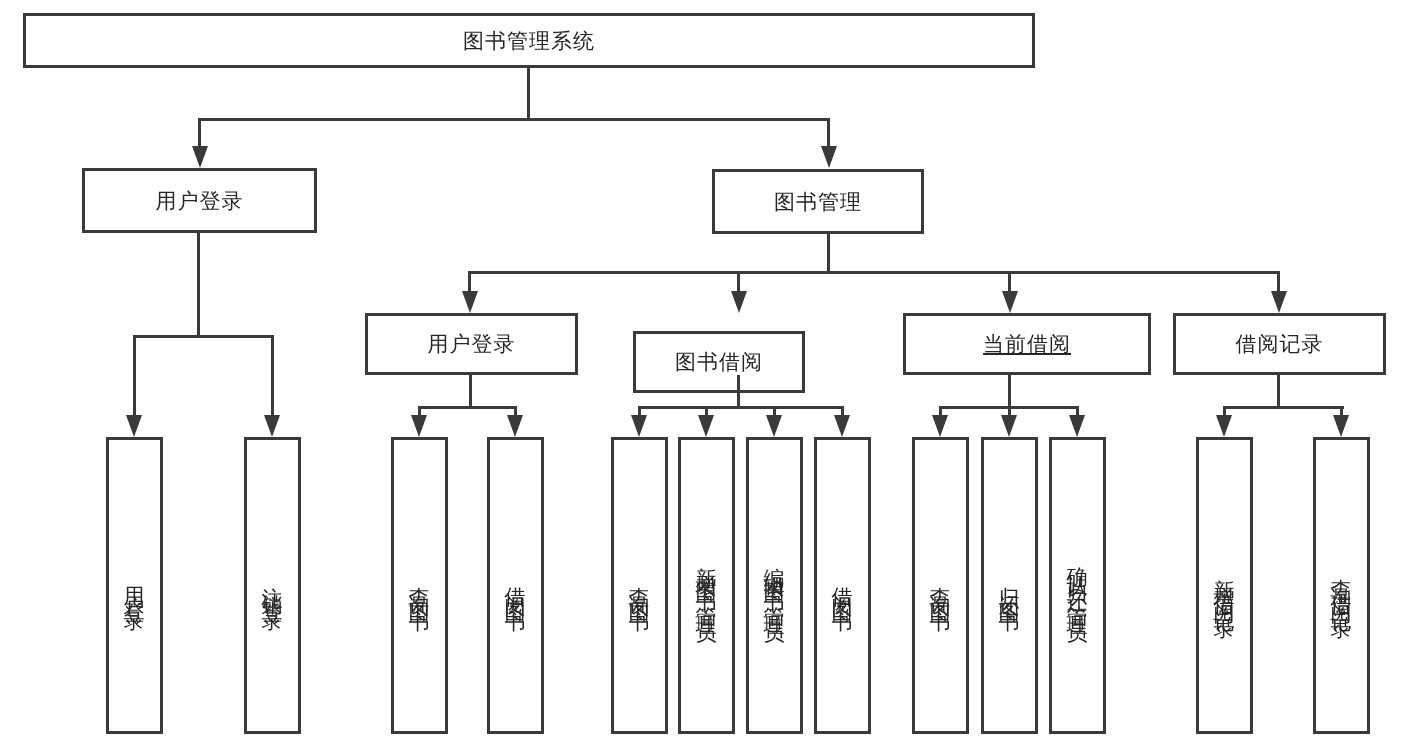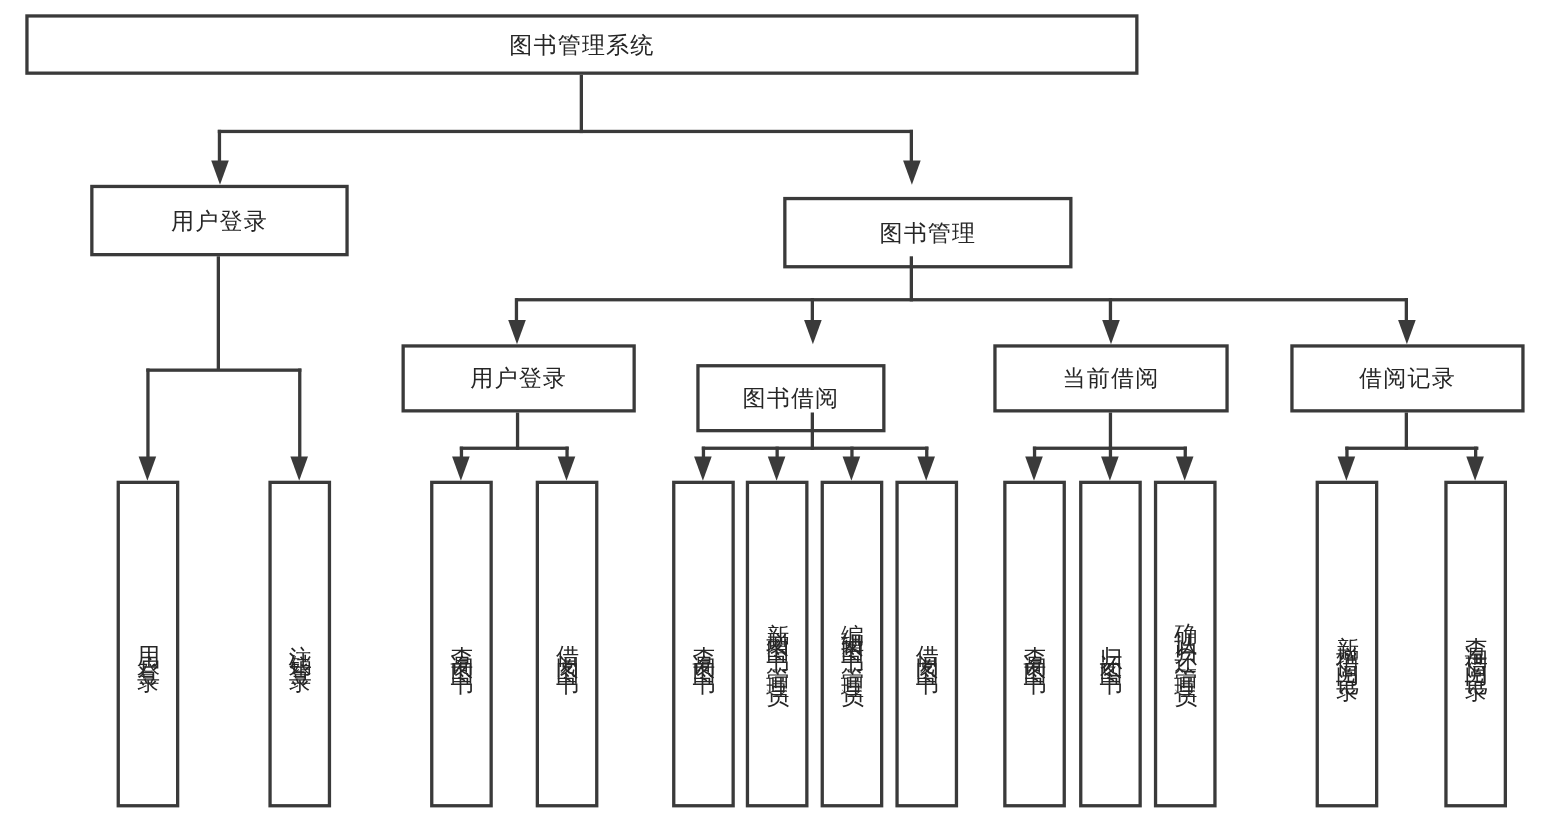--- a/index.html
+++ b/index.html
@@ -47,21 +47,21 @@
   <div class="vline" style="left:527px;top:68px;height:53px;"></div>
   <div class="hline" style="left:198px;top:118px;width:632px;"></div>
   <div class="vline" style="left:198px;top:118px;height:29px;"></div>
   <div class="arr" style="left:192px;top:146px;"></div>
   <div class="vline" style="left:827px;top:118px;height:29px;"></div>
   <div class="arr" style="left:821px;top:146px;"></div>
 
   <div class="box" style="left:82px;top:168px;width:235px;height:65px;">
     <span>用户登录</span>
   </div>
-  <div class="box" style="left:712px;top:179px;width:263px;height:65px;">
+  <div class="box" style="left:712px;top:169px;width:212px;height:65px;">
     <span>图书管理</span>
   </div>
 
   <div class="vline" style="left:197px;top:233px;height:104px;"></div>
   <div class="hline" style="left:133px;top:335px;width:141px;"></div>
   <div class="vline" style="left:133px;top:335px;height:82px;"></div>
   <div class="arr" style="left:126px;top:415px;"></div>
   <div class="vline" style="left:271px;top:335px;height:82px;"></div>
   <div class="arr" style="left:264px;top:415px;"></div>
 
@@ -75,21 +75,21 @@
   <div class="arr" style="left:1002px;top:291px;"></div>
   <div class="vline" style="left:1277px;top:271px;height:23px;"></div>
   <div class="arr" style="left:1271px;top:291px;"></div>
 
   <div class="box" style="left:365px;top:313px;width:213px;height:62px;">
     <span>用户登录</span>
   </div>
   <div class="box" style="left:633px;top:331px;width:172px;height:62px;text-align:center;">
     <span>图书借阅</span>
   </div>
-  <div class="box" style="left:903px;top:313px;width:214px;height:62px;">
+  <div class="box" style="left:903px;top:313px;width:248px;height:62px;text-decoration:underline;">
     <span>当前借阅</span>
   </div>
   <div class="box" style="left:1173px;top:313px;width:213px;height:62px;">
     <span>借阅记录</span>
   </div>
 
   <div class="vline" style="left:469px;top:375px;height:34px;"></div>
   <div class="hline" style="left:418px;top:406px;width:99px;"></div>
   <div class="vline" style="left:418px;top:406px;height:11px;"></div>
   <div class="arr" style="left:411px;top:415px;"></div>

